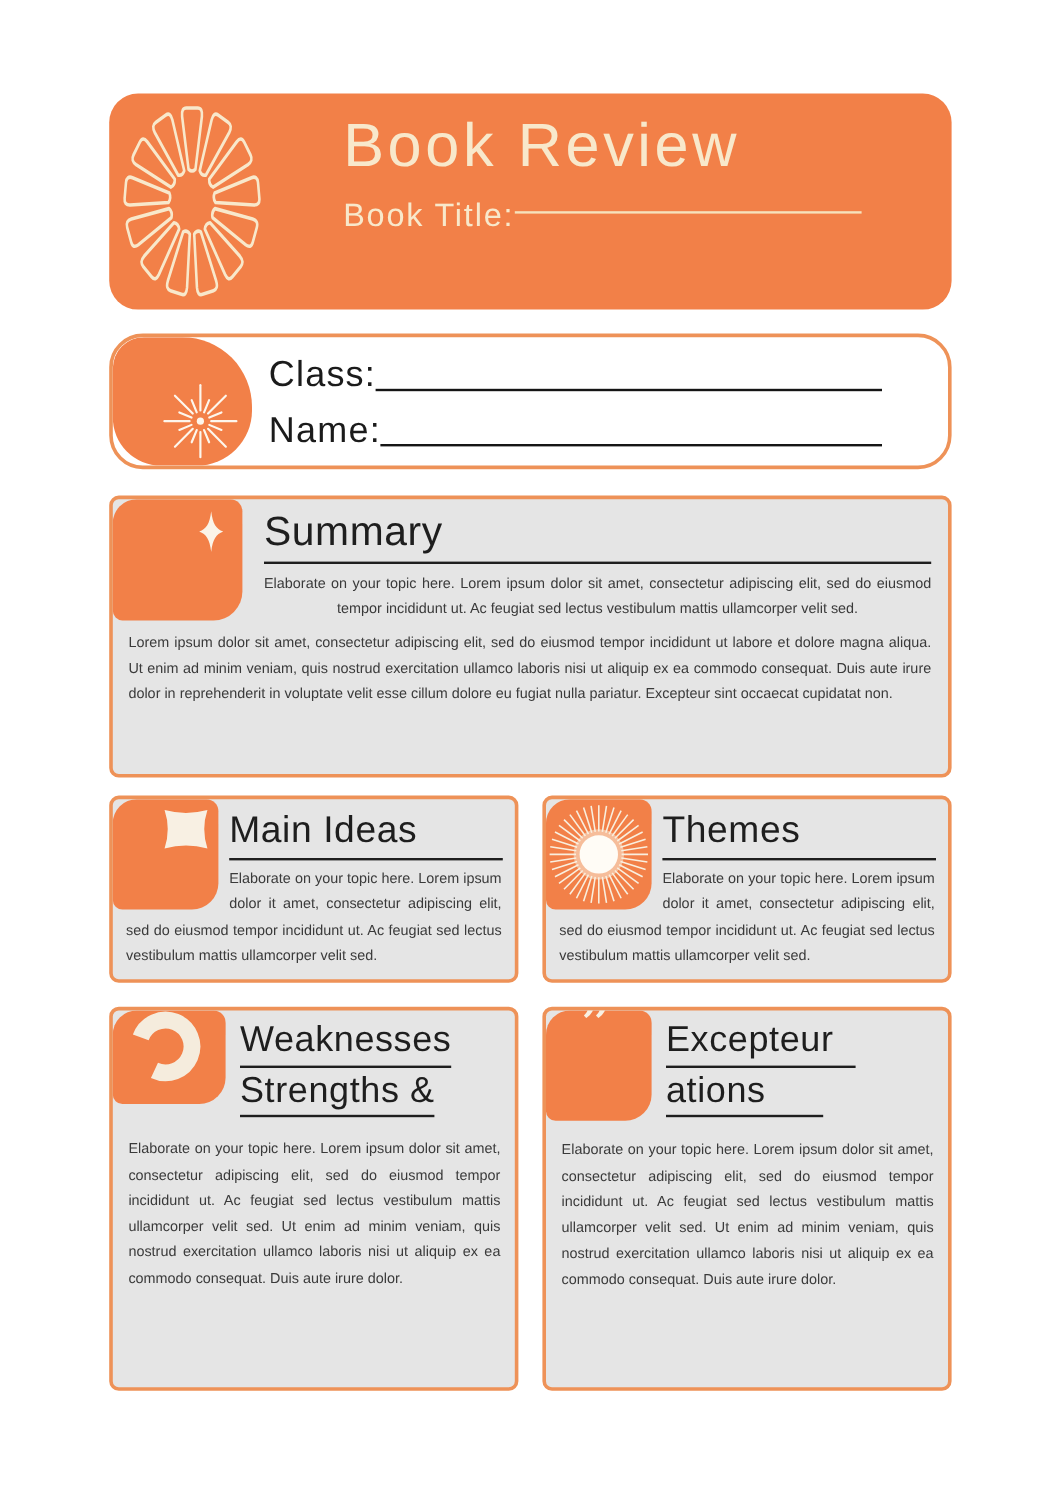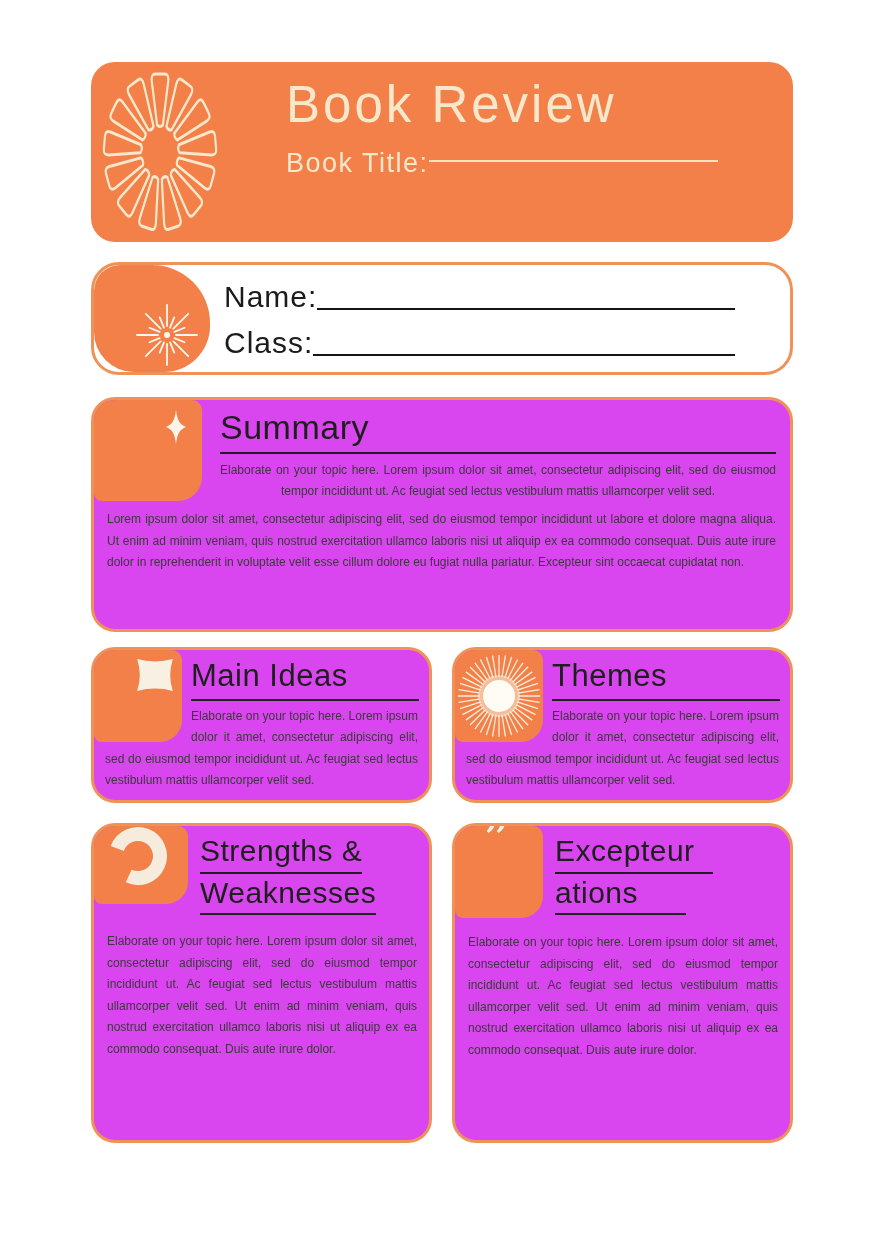--- a/index.html
+++ b/index.html
@@ -2,21 +2,21 @@
 <html><head>
 <meta charset="utf-8">
 <style>
   html,body{margin:0;padding:0;}
   body{
     width:884px;height:1250px;background:#ffffff;overflow:hidden;
     font-family:"Liberation Sans",sans-serif;
     --accent:#F28048;--accent-border:#EE9258;--cream:#F8E8CB;--icon-cream:#F8F0E3;
     --ink:#1E1E1E;--body-text:#3A3A3A;
   }
-  .page{position:relative;width:702px;margin:0 auto;padding-top:62px;}
+  .page{position:relative;width:702px;margin:0 auto;padding-top:78px;}
 
   
   .hero{position:relative;height:180px;background:var(--accent);border-radius:24px;}
   .hero-flower{position:absolute;left:8px;top:5px;}
   .hero-text{position:relative;margin-left:195px;padding-top:12px;}
   .hero-title{margin:0 0 10px 0;font-size:51px;font-weight:400;letter-spacing:3px;color:var(--cream);line-height:1.2;}
   .hero-field{display:flex;align-items:center;width:432px;height:36px;margin-bottom:13px;}
   .hero-field .flabel{font-size:27px;letter-spacing:1.5px;color:var(--cream);line-height:34px;white-space:nowrap;}
   .hero-field .fline{flex:1;border-bottom:2px solid #F6E2BC;margin-bottom:4px;}
 
@@ -25,22 +25,22 @@
     border:3px solid var(--accent-border);border-radius:28px;overflow:hidden;}
   .blob{position:absolute;left:0;top:0;width:116px;height:107px;background:var(--accent);
     border-radius:26px 58px 46px 40px;}
   .blob svg{position:absolute;right:10px;bottom:4px;}
   .id-fields{margin-left:130px;padding:11px 55px 0 0;}
   .id-row{display:flex;align-items:flex-end;height:40px;margin-bottom:6px;}
   .id-row .flabel{font-size:30px;letter-spacing:1px;color:#1B1B1B;line-height:38px;white-space:nowrap;}
   .id-row .fline{flex:1;border-bottom:2.5px solid #151515;margin-bottom:6px;}
 
   
-  .card{position:relative;background:#d946ef;border:3px solid var(--accent-border);
-    border-radius:24px;overflow:hidden;box-sizing:border-box;}
+  .card{position:relative;background:#e5e5e5;border:3px solid var(--accent-border);
+    border-radius:8px;overflow:hidden;box-sizing:border-box;}
   .corner{background:var(--accent);position:relative;}
   .rule-head{display:flow-root;margin:10px 14px 0 0;padding-bottom:6px;border-bottom:2px solid var(--ink);
     font-size:32px;font-weight:400;letter-spacing:.5px;color:var(--ink);line-height:1.05;}
   .card p{text-align:justify;font-size:12px;line-height:21.5px;color:var(--body-text);}
 
   
   .summary{height:235px;margin-top:22px;}
   .summary .corner{float:left;width:108px;height:101px;margin:0 18px 8px 0;
     border-radius:20px 10px 24px 8px;}
   .summary .corner svg{position:absolute;right:14px;top:8px;}
@@ -133,25 +133,25 @@
             <use href="#rayL" transform="rotate(270)"></use>
           <use href="#rayS" transform="rotate(292.5)"></use>
             <use href="#rayL" transform="rotate(315)"></use>
           <use href="#rayS" transform="rotate(337.5)"></use>
         </g>
         <circle r="3" fill="#FDF6EC"></circle>
       </svg>
     </div>
     <div class="id-fields">
       <div class="id-row">
+        <span class="flabel">Class:</span>
+        <span class="fline"></span>
+      </div>
+      <div class="id-row">
         <span class="flabel">Name:</span>
-        <span class="fline"></span>
-      </div>
-      <div class="id-row">
-        <span class="flabel">Class:</span>
         <span class="fline"></span>
       </div>
     </div>
   </section>
 
   <section class="card summary">
     <div class="corner">
       <svg width="24" height="38" viewBox="-12 -18 24 36">
         <path d="M0,-17 C1.4,-6 4,-2.5 10,0 C4,2.5 1.4,6 0,17 C-1.4,6 -4,2.5 -10,0 C-4,-2.5 -1.4,-6 0,-17 Z" fill="#FBF4E8"></path>
       </svg>
@@ -231,22 +231,22 @@
 
   <div class="row row2">
     <section class="card half">
       <div class="card-head">
         <div class="ch-corner sw-corner">
           <svg class="arc-icon" width="84" height="84" viewBox="-42 -36 84 84">
             <path d="M-20.7,-7.5 A22,22 0 1 1 -9.3,20" fill="none" stroke="#F5ECDD" stroke-width="14"></path>
           </svg>
         </div>
         <h2 class="two-line">
+          <div><span class="hl hl2">Weaknesses</span></div>
           <div><span class="hl hl1">Strengths &amp;</span></div>
-          <div><span class="hl hl2">Weaknesses</span></div>
         </h2>
       </div>
       <p>Elaborate on your topic here. Lorem ipsum dolor sit amet, consectetur adipiscing elit, sed do eiusmod tempor incididunt ut. Ac feugiat sed lectus vestibulum mattis ullamcorper velit sed. Ut enim ad minim veniam, quis nostrud exercitation ullamco laboris nisi ut aliquip ex ea commodo consequat. Duis aute irure dolor.</p>
     </section>
 
     <section class="card half rec-card">
       <div class="card-head">
         <div class="ch-corner rec-corner">
           <span class="quote-glyph">”</span>
         </div>

